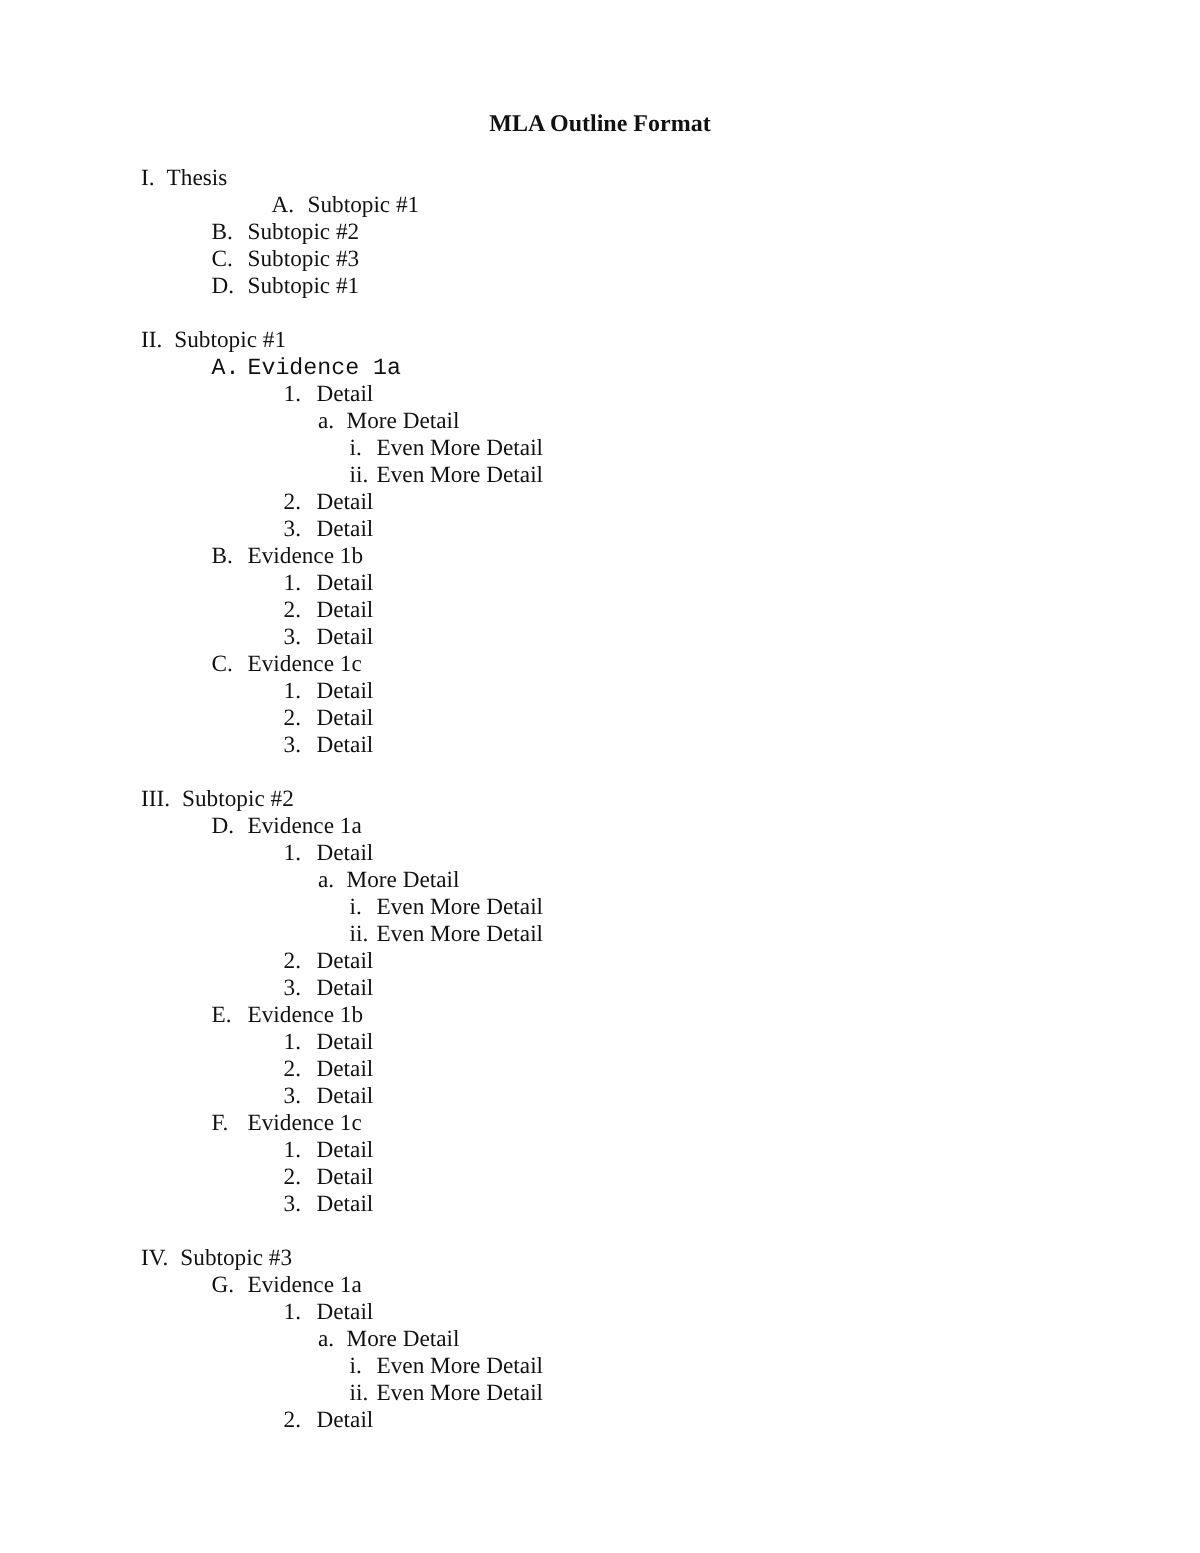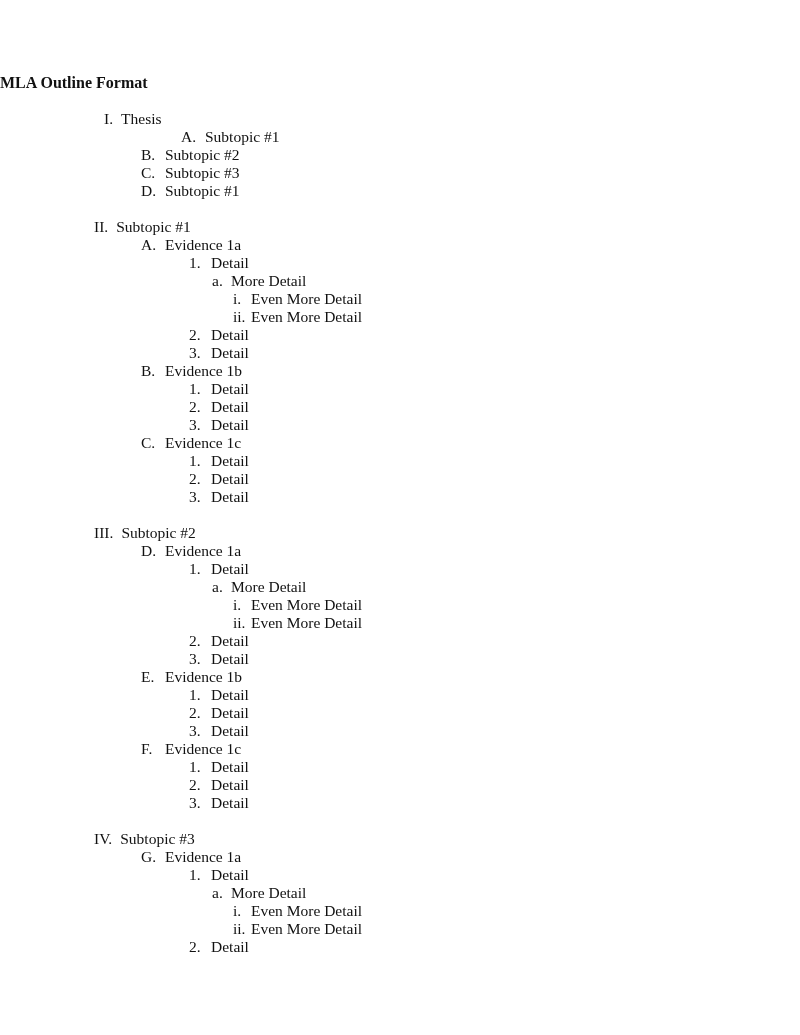--- a/index.html
+++ b/index.html
@@ -1,34 +1,34 @@
 <!DOCTYPE html>
 <html><head>
 <meta charset="utf-8">
 <style>
   html, body { margin:0; padding:0; background:#fff; }
   body { width:800px; height:1035px; position:relative; overflow:hidden;
          font-family:"Liberation Serif", serif; color:#111; }
-  .title { position:absolute; top:74px; left:0; width:800px; 
+  .title { position:absolute; top:74px; left:0; width:800px; text-align:center;
            font-weight:bold; font-size:16px; }
   .line { position:absolute; font-size:15.5px; line-height:18px; white-space:nowrap; }
   .lbl { display:inline-block; }
 </style>
 </head>
 <body>
 
 <div class="title">MLA Outline Format</div>
 <div id="outline">
-    <div class="line" style="top: 110px; left: 104px;"><span class="lbl" style="margin-right: 8px;">I.</span><span>Thesis</span></div>
+    <div class="line" style="top: 110px; left: 94px;"><span class="lbl" style="margin-right: 8px;">I.</span><span>Thesis</span></div>
     <div class="line" style="top: 128px; left: 141px; margin-left: 40px;"><span class="lbl" style="width: 24px;">A.</span><span>Subtopic #1</span></div>
     <div class="line" style="top: 146px; left: 141px;"><span class="lbl" style="width: 24px;">B.</span><span>Subtopic #2</span></div>
     <div class="line" style="top: 164px; left: 141px;"><span class="lbl" style="width: 24px;">C.</span><span>Subtopic #3</span></div>
     <div class="line" style="top: 182px; left: 141px;"><span class="lbl" style="width: 24px;">D.</span><span>Subtopic #1</span></div>
     <div class="line" style="top: 218px; left: 94px;"><span class="lbl" style="margin-right: 8px;">II.</span><span>Subtopic #1</span></div>
-    <div class="line" style="top: 236px; left: 141px;"><span class="lbl" style="width: 24px;">A.</span><span>Evidence 1a</span></div>
+    <div class="line" style="top: 236px; left: 141px; font-family: Liberation Mono, monospace;"><span class="lbl" style="width: 24px;">A.</span><span>Evidence 1a</span></div>
     <div class="line" style="top: 254px; left: 189px;"><span class="lbl" style="width: 22px;">1.</span><span>Detail</span></div>
     <div class="line" style="top: 272px; left: 212px;"><span class="lbl" style="width: 19px;">a.</span><span>More Detail</span></div>
     <div class="line" style="top: 290px; left: 233px;"><span class="lbl" style="width: 18px;">i.</span><span>Even More Detail</span></div>
     <div class="line" style="top: 308px; left: 233px;"><span class="lbl" style="width: 18px;">ii.</span><span>Even More Detail</span></div>
     <div class="line" style="top: 326px; left: 189px;"><span class="lbl" style="width: 22px;">2.</span><span>Detail</span></div>
     <div class="line" style="top: 344px; left: 189px;"><span class="lbl" style="width: 22px;">3.</span><span>Detail</span></div>
     <div class="line" style="top: 362px; left: 141px;"><span class="lbl" style="width: 24px;">B.</span><span>Evidence 1b</span></div>
     <div class="line" style="top: 380px; left: 189px;"><span class="lbl" style="width: 22px;">1.</span><span>Detail</span></div>
     <div class="line" style="top: 398px; left: 189px;"><span class="lbl" style="width: 22px;">2.</span><span>Detail</span></div>
     <div class="line" style="top: 416px; left: 189px;"><span class="lbl" style="width: 22px;">3.</span><span>Detail</span></div>

